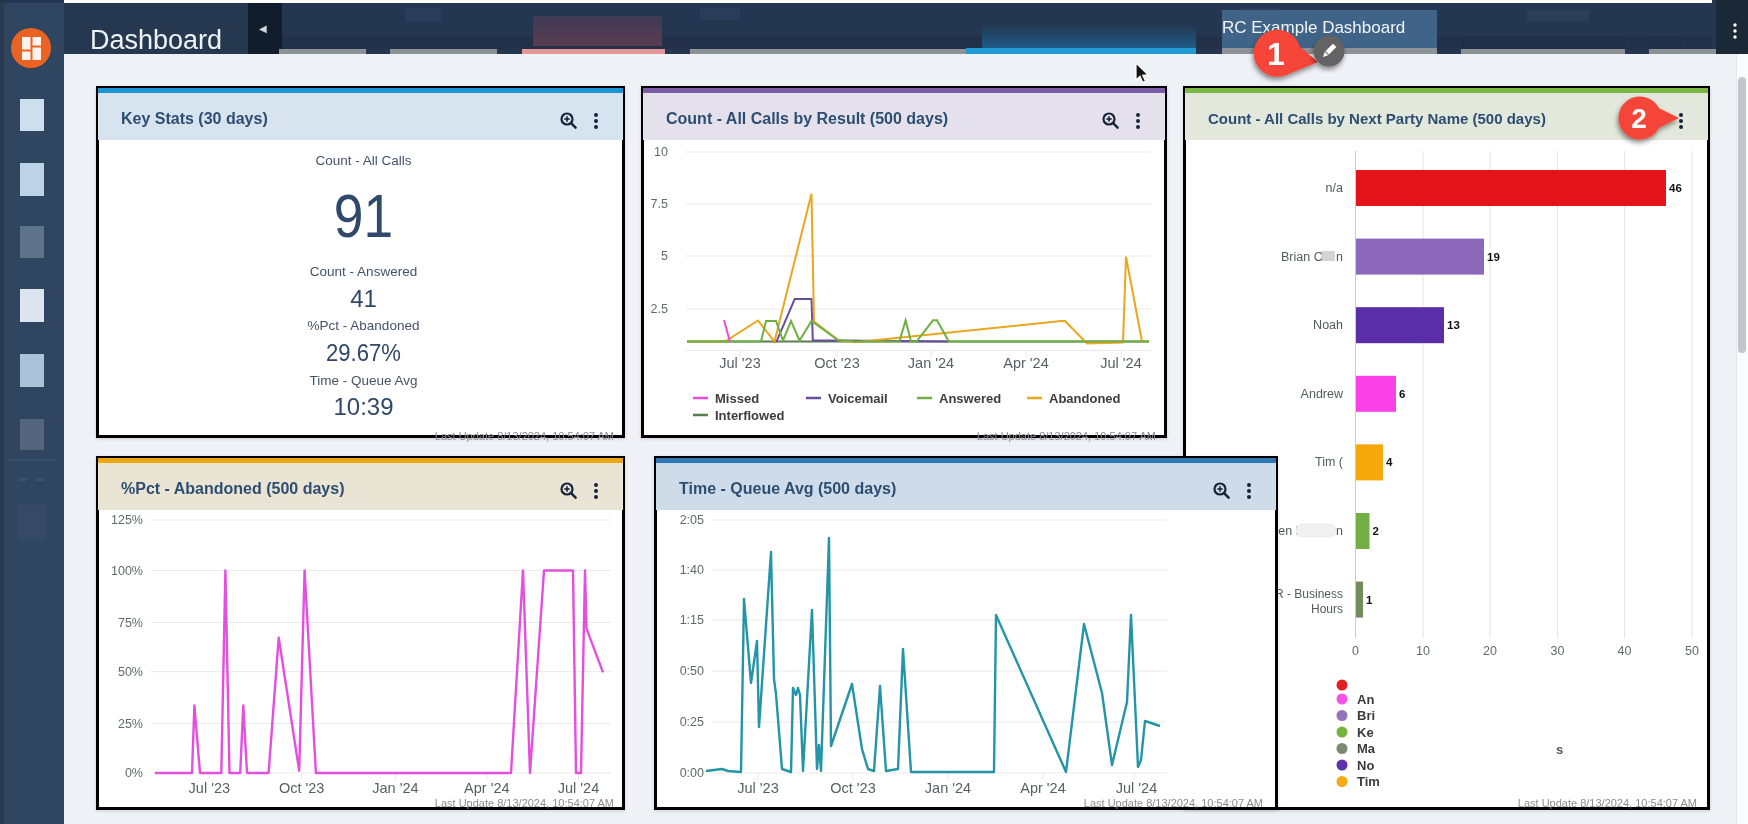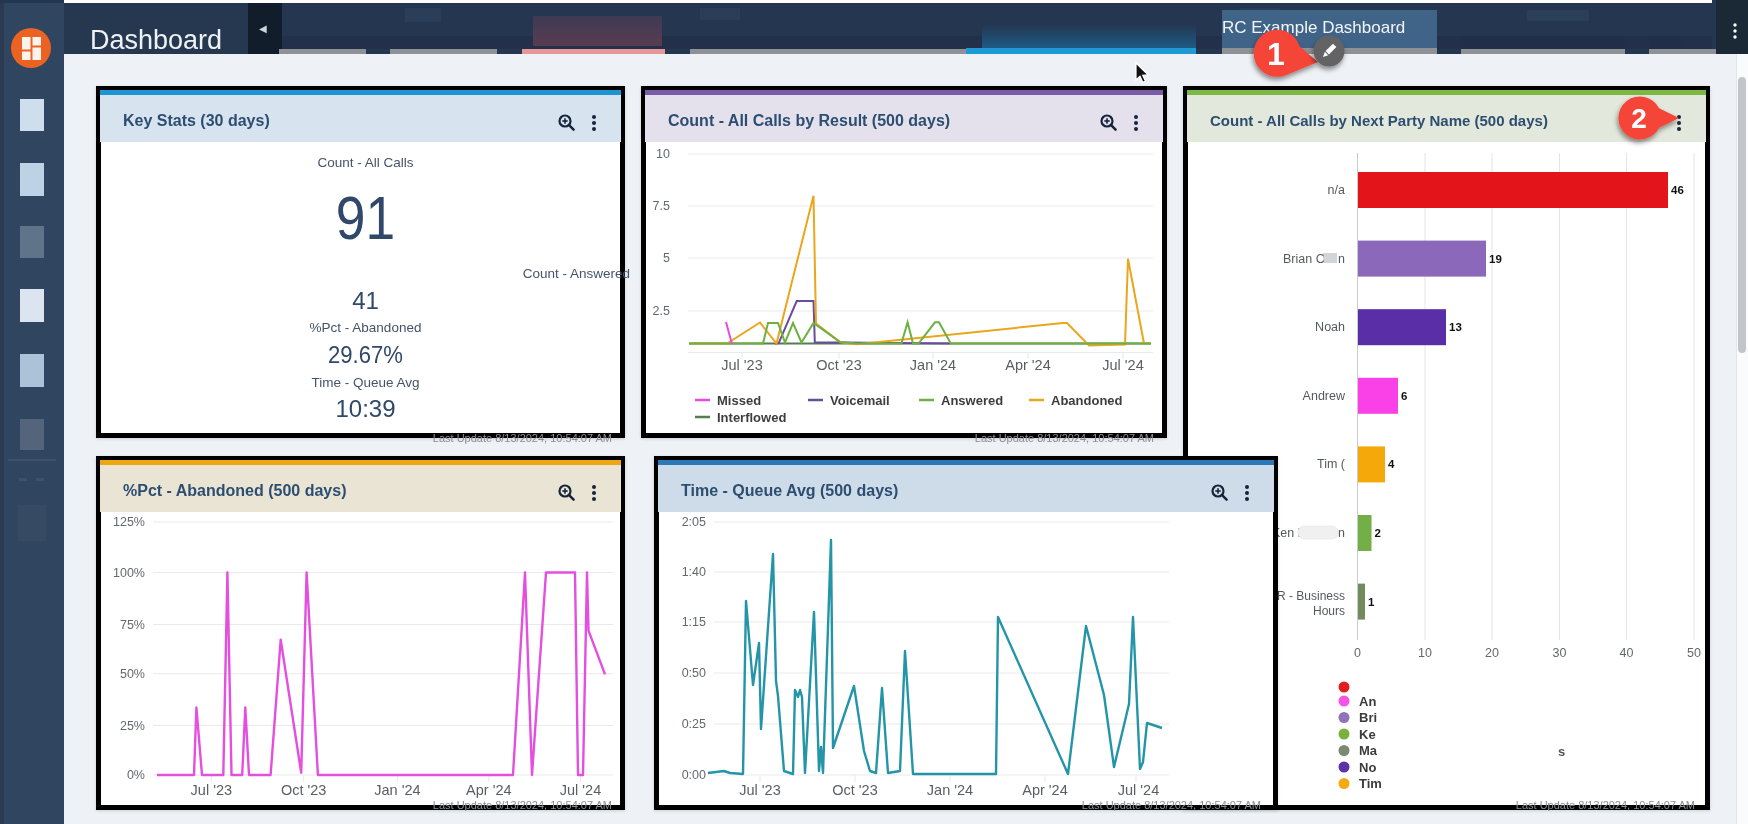--- a/index.html
+++ b/index.html
@@ -1,19 +1,19 @@
 <!DOCTYPE html>
 <html><head>
 <meta charset="utf-8">
 <style>
 *{margin:0;padding:0;box-sizing:border-box}
 html,body{width:1748px;height:824px;overflow:hidden}
 body{font-family:"Liberation Sans",sans-serif;background:#eef1f5;position:relative}
 .abs{position:absolute}
-.card{position:absolute;background:#fff;border:5px solid #000000;box-shadow:0 1px 3px rgba(25,35,55,.16)}
+.card{position:absolute;background:#fff;border:3px solid #000000;box-shadow:0 1px 3px rgba(25,35,55,.16)}
 .ctop{position:absolute;left:-1px;right:-1px;top:-1px;height:5px}
 .chead{position:absolute;left:-1px;right:-1px;top:4px;height:47px}
 .ctitle{position:absolute;left:22px;top:22px;font-size:16px;line-height:16px;font-weight:bold;color:#2d4e71;white-space:nowrap}
 .lastupd{position:absolute;font-size:11px;color:#8a8d91;white-space:nowrap}
 .icons{position:absolute;top:0;right:0}
 </style>
 </head>
 <body>
 
 <div class="abs" style="left:64px;top:0;width:1684px;height:54px;background:#243650"></div>
@@ -88,21 +88,21 @@
       <line x1="7.3" y1="10" x2="12.7" y2="10" stroke="#16243a" stroke-width="1.6"></line>
       <line x1="10" y1="7.3" x2="10" y2="12.7" stroke="#16243a" stroke-width="1.6"></line>
     </svg>
  <svg class="abs" style="right:22px;top:20px" width="8" height="24">
       <circle cx="4" cy="6" r="2" fill="#16243a"></circle>
       <circle cx="4" cy="12" r="2" fill="#16243a"></circle>
       <circle cx="4" cy="18" r="2" fill="#16243a"></circle>
     </svg>
  <div class="abs" style="left:0;top:65px;width:529px;text-align:center;font-size:13.5px;line-height:13.5px;color:#44546a">Count - All Calls</div>
  <div class="abs" style="left:0;top:96px;width:529px;text-align:center;font-size:62px;line-height:62px;color:#30486a;transform:scaleX(.86)">91</div>
- <div class="abs" style="left:0;top:176px;width:529px;text-align:right;font-size:13.5px;line-height:13.5px;color:#44546a">Count - Answered</div>
+ <div class="abs" style="left:0;top:176px;width:529px;text-align:center;font-size:13.5px;line-height:13.5px;color:#44546a">Count - Answered</div>
  <div class="abs" style="left:0;top:198px;width:529px;text-align:center;font-size:24px;line-height:24px;color:#30486a">41</div>
  <div class="abs" style="left:0;top:230px;width:529px;text-align:center;font-size:13.5px;line-height:13.5px;color:#44546a">%Pct - Abandoned</div>
  <div class="abs" style="left:0;top:252px;width:529px;text-align:center;font-size:24px;line-height:24px;color:#30486a;transform:scaleX(.92)">29.67%</div>
  <div class="abs" style="left:0;top:285px;width:529px;text-align:center;font-size:13.5px;line-height:13.5px;color:#44546a">Time - Queue Avg</div>
  <div class="abs" style="left:0;top:306px;width:529px;text-align:center;font-size:24px;line-height:24px;color:#30486a">10:39</div>
  <div class="lastupd" style="right:8px;top:341px">Last Update 8/13/2024, 10:54:07 AM</div>
 </div>
 
 <div class="card" style="left:641px;top:86px;width:526px;height:352px">
  <div class="ctop" style="background:#7a5ba8"></div>

